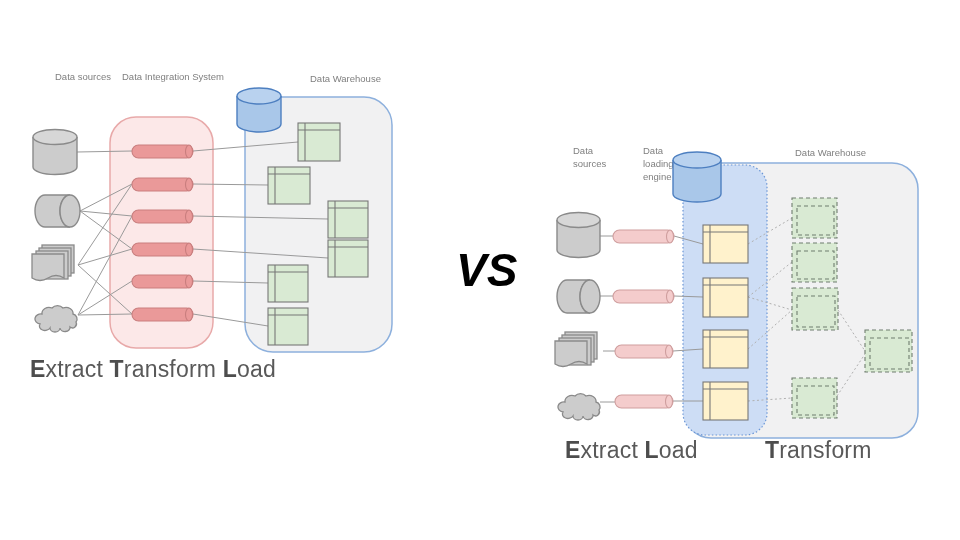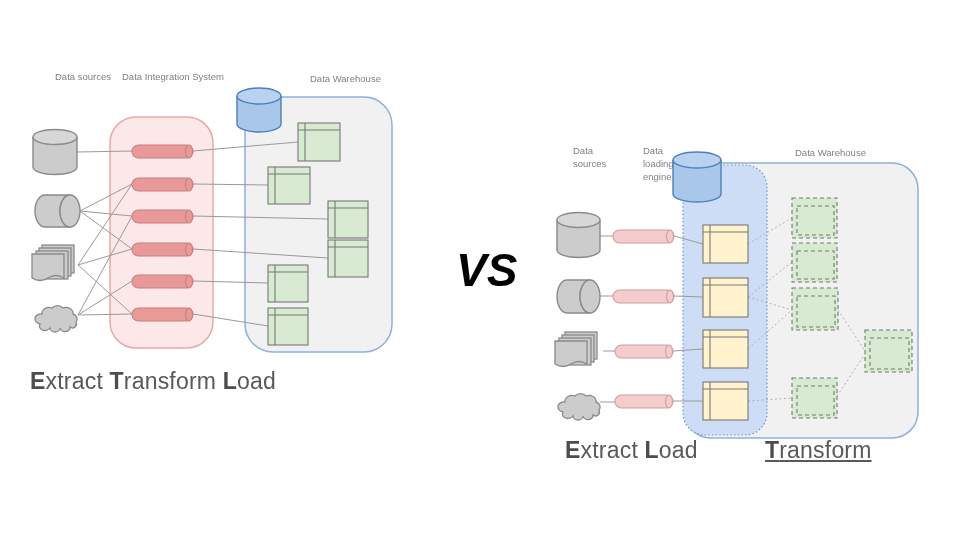--- a/index.html
+++ b/index.html
@@ -122,21 +122,21 @@
           <line x1="255" y1="207" x2="255" y2="244"></line>
         </g>
       <g>
           <rect x="248" y="250" width="40" height="37"></rect>
           <line x1="248" y1="257" x2="288" y2="257"></line>
           <line x1="255" y1="250" x2="255" y2="287"></line>
         </g>
     </g>
   </svg>
 
-  <div class="caption" style="left:30px;top:356px;margin-top:12px;">
+  <div class="caption" style="left:30px;top:356px;">
     <b>E</b><span>xtract </span><b>T</b><span>ransform </span><b>L</b><span>oad</span>
   </div>
 
   <div id="vs">VS</div>
 
   <div class="col-label" style="left:551px;top:145px;">Data
 sources</div>
   <div class="col-label" style="left:621px;top:145px;">Data
 loading
 engine</div>
@@ -252,17 +252,17 @@
       <g>
           <rect x="252" y="238" width="45" height="40" fill="#d9ead3"></rect>
           <rect x="257" y="246" width="37" height="29" fill="none"></rect>
         </g>
     </g>
   </svg>
 
   <div class="caption" style="left:565px;top:437px;">
     <b>E</b><span>xtract </span><b>L</b><span>oad</span>
   </div>
-  <div class="caption" style="left:765px;top:437px;text-decoration:underline;">
+  <div class="caption" style="left:765px;top:437px;">
     <b>T</b><span>ransform</span>
   </div>
 
 </div>
 
 </body></html>

